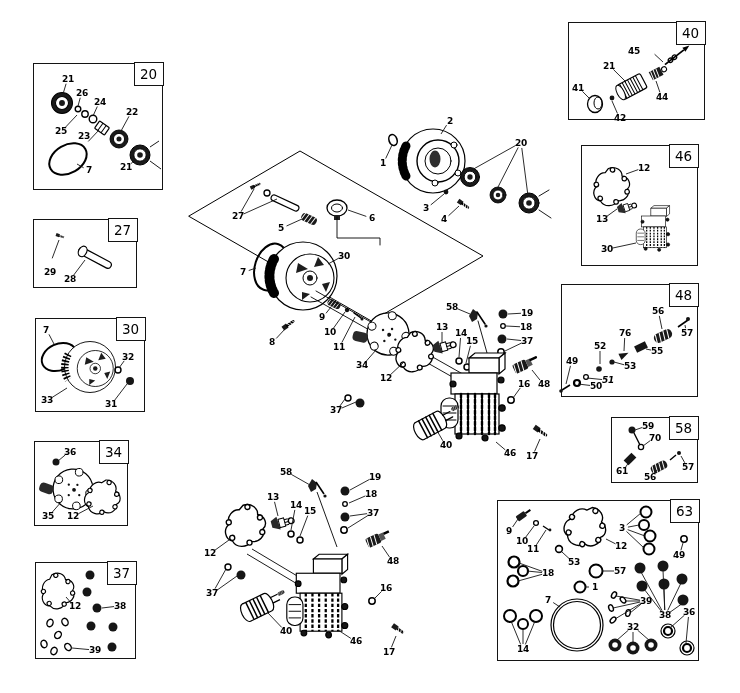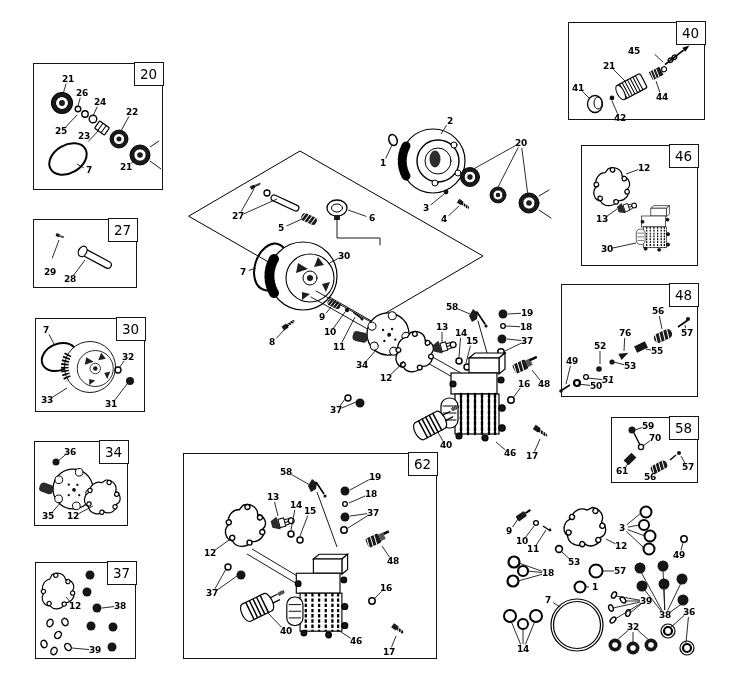--- a/index.html
+++ b/index.html
@@ -520,22 +520,22 @@
       </div>
       <div class="panel" style="left: 581px; top: 145px; width: 117px; height: 121px;">
         <div class="panel-tag">46</div>
       </div>
       <div class="panel" style="left: 561px; top: 284px; width: 137px; height: 113px;">
         <div class="panel-tag">48</div>
       </div>
       <div class="panel" style="left: 611px; top: 417px; width: 87px; height: 66px;">
         <div class="panel-tag">58</div>
       </div>
-      <div class="panel" style="left: 183px; top: 453px; width: 254px; height: 206px;">
-        <div class="panel-tag">62</div>
+      <div class="panel" style="left: 497px; top: 500px; width: 202px; height: 161px;">
+        <div class="panel-tag">63</div>
       </div>
     </div>
 
   <div id="callouts">
       <span class="callout" style="left: 68px; top: 79px;">21</span>
       <span class="callout" style="left: 82px; top: 93px;">26</span>
       <span class="callout" style="left: 100px; top: 102px;">24</span>
       <span class="callout" style="left: 61px; top: 131px;">25</span>
       <span class="callout" style="left: 132px; top: 112px;">22</span>
       <span class="callout" style="left: 84px; top: 136px;">23</span>

